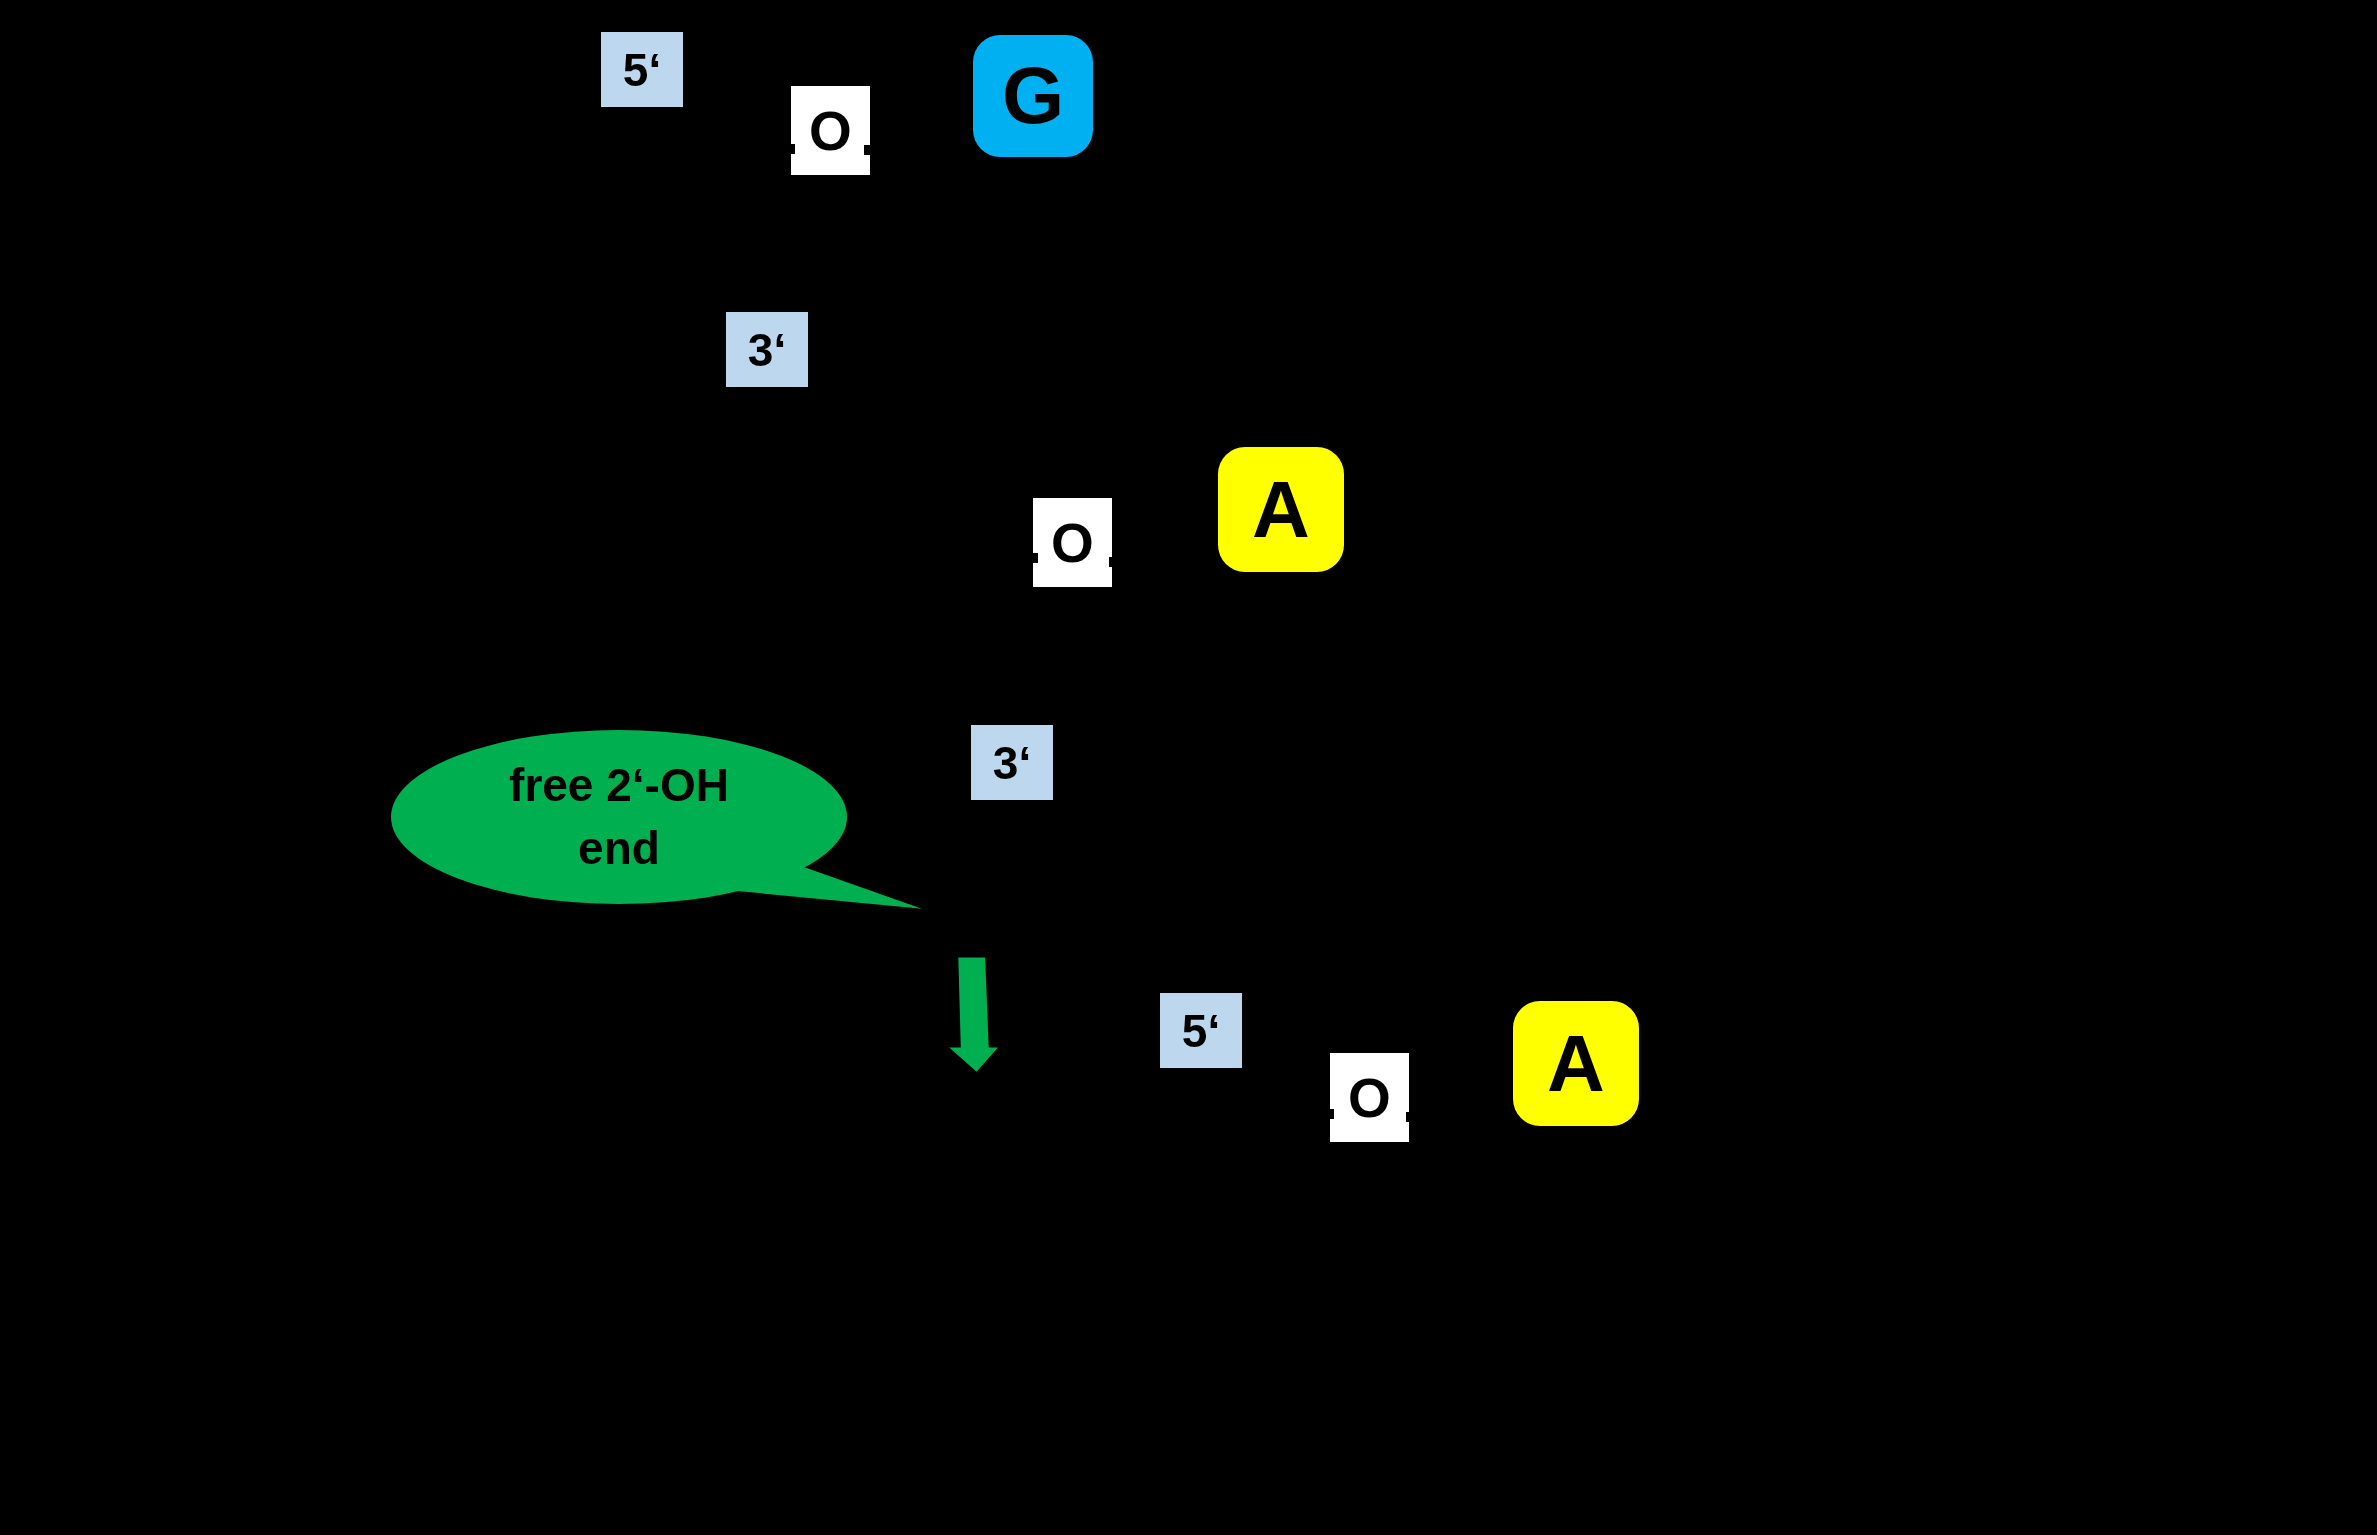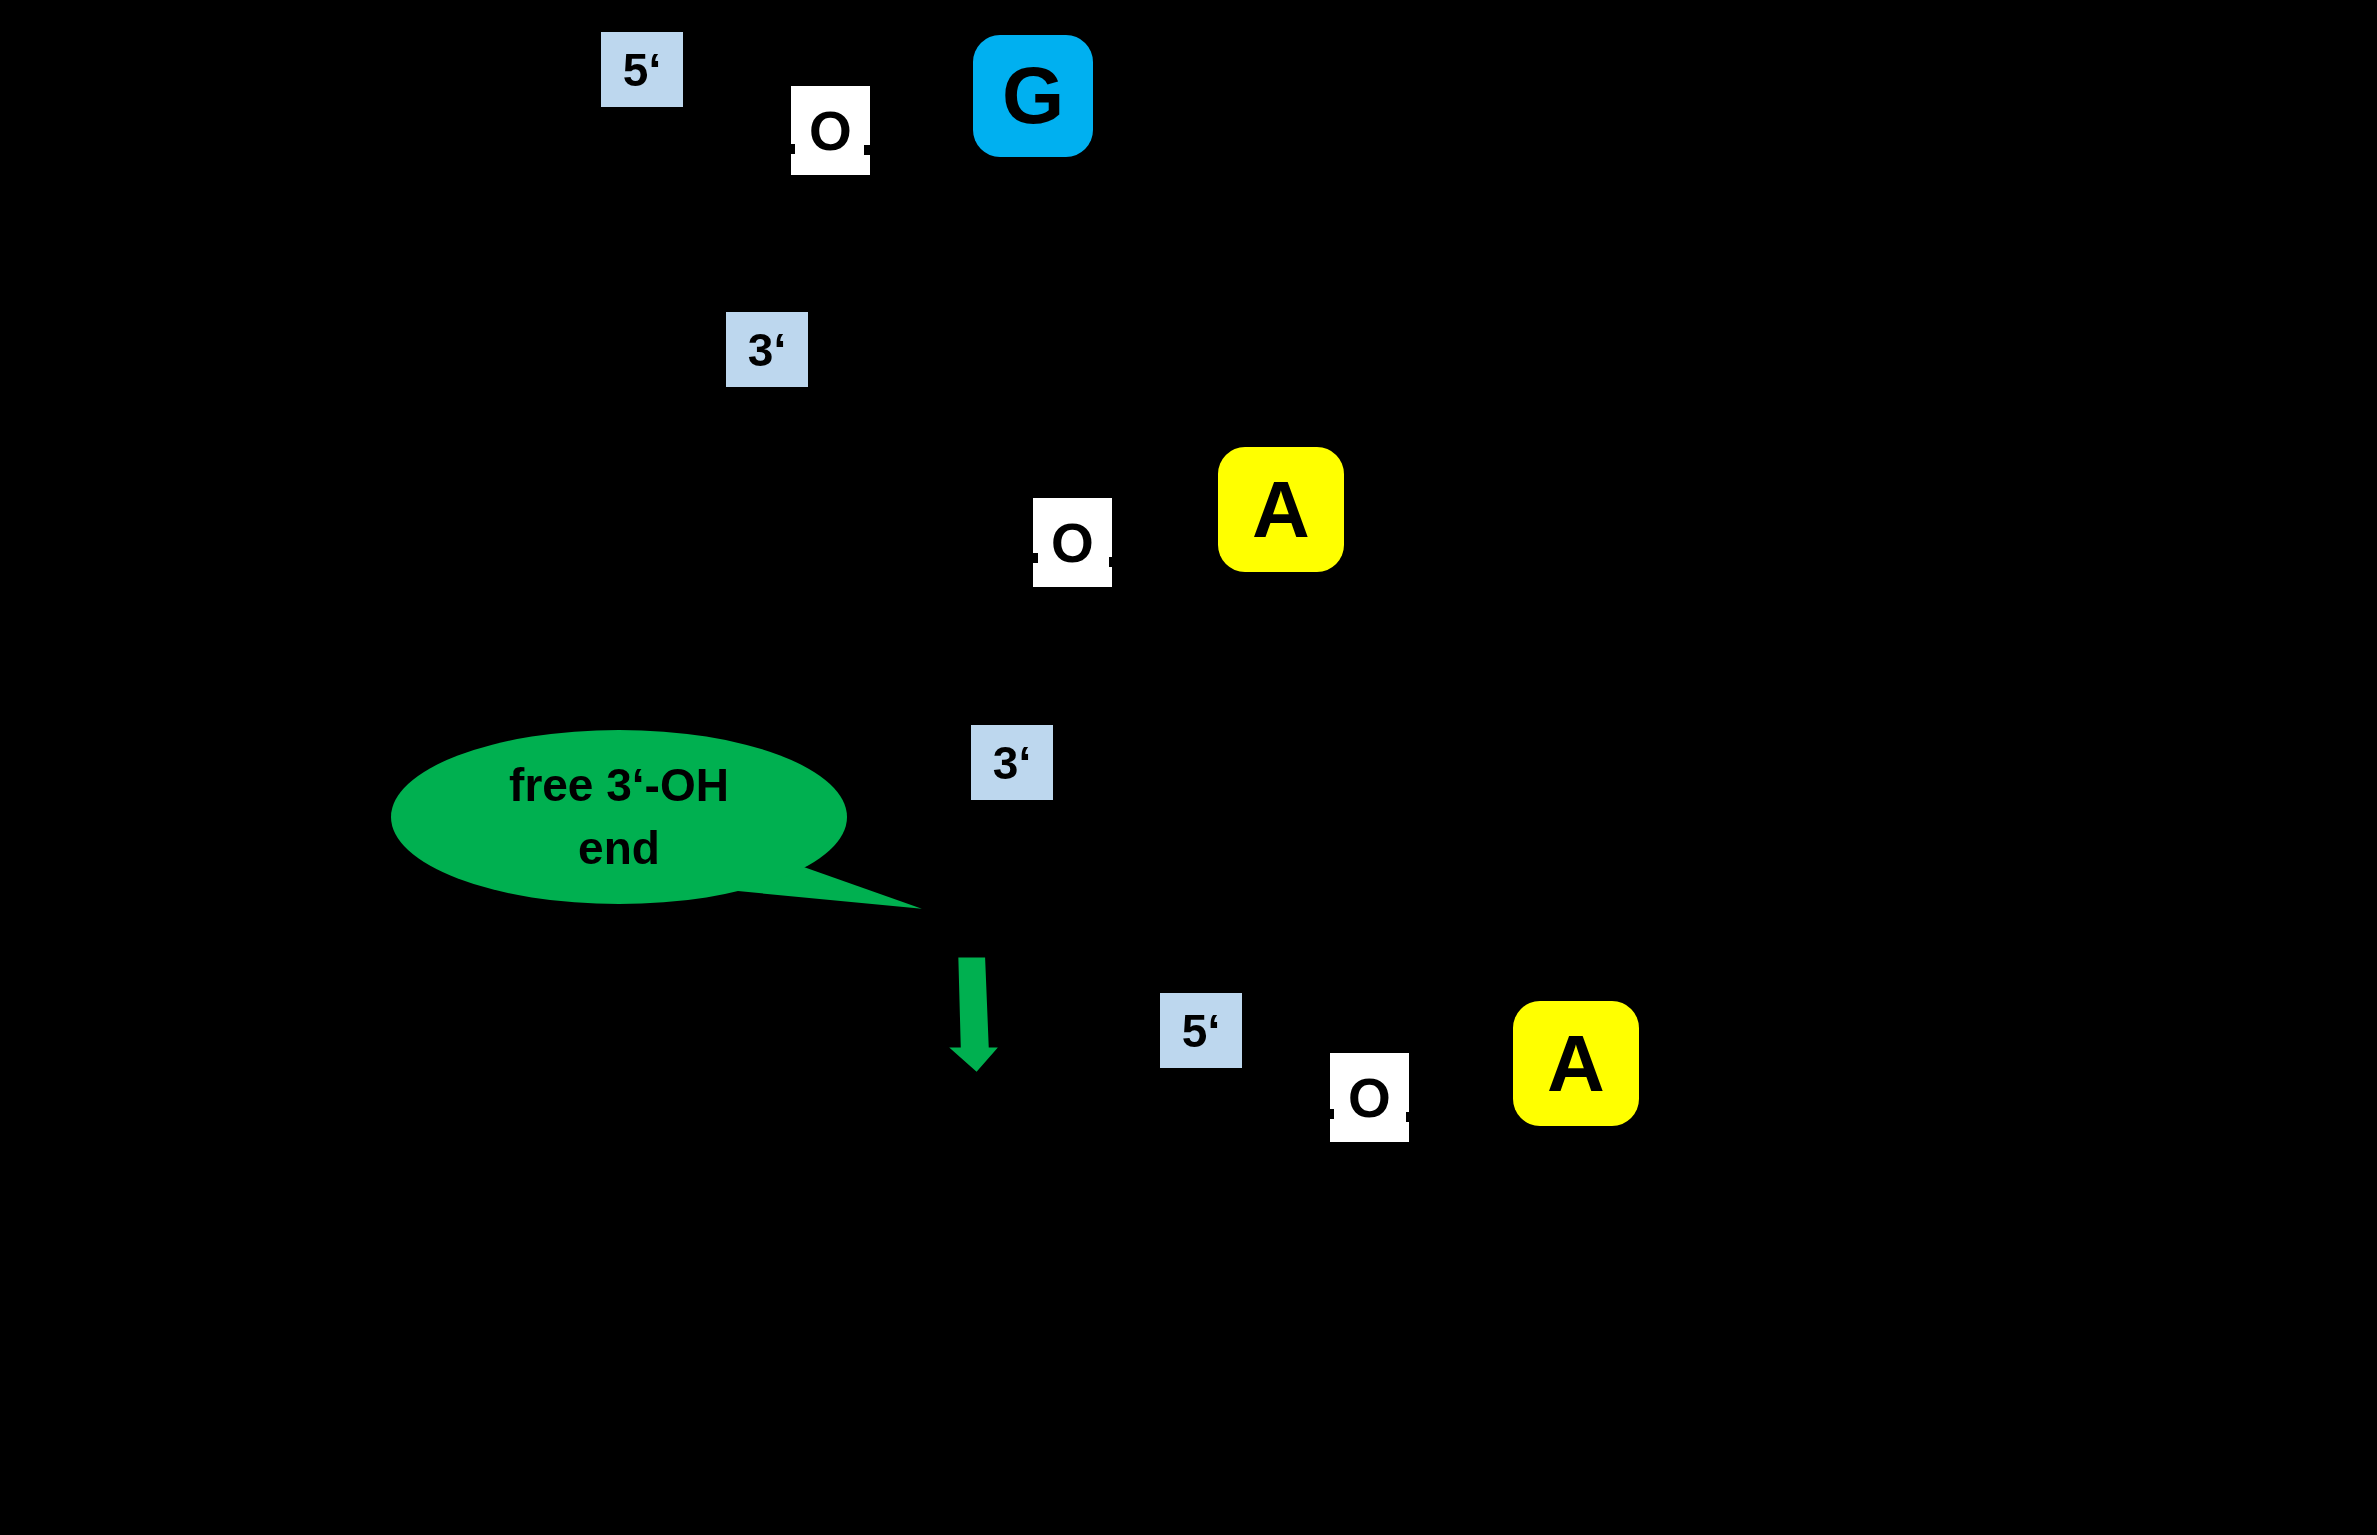--- a/index.html
+++ b/index.html
@@ -119,21 +119,21 @@
 
   <div class="abs centered base base-a pos-a-mid" style="background: rgb(255, 255, 0);">
     <span>A</span>
   </div>
 
   <div class="abs centered terminus pos-three-mid" style="background: rgb(189, 215, 238);">
     <span>3‘</span>
   </div>
 
   <div class="abs centered callout-ellipse" style="background: rgb(0, 176, 80);">
-    <span>free 3‘-OH</span>
+    <span>free 2‘-OH</span>
     <span>end</span>
   </div>
 
   <svg class="abs overlay-svg" viewBox="0 0 3909 2525" xmlns="http://www.w3.org/2000/svg">
     <polygon points="1250,1400 1516,1494 1162,1460" style="fill: rgb(0, 176, 80);"></polygon>
     <polygon points="1576,1574 1620,1574 1626,1722 1641,1722 1606,1762 1561,1722 1580,1722" style="fill: rgb(0, 176, 80);"></polygon>
   </svg>
 
   <div class="abs centered terminus pos-five-bottom" style="background: rgb(189, 215, 238);">
     <span>5‘</span>

